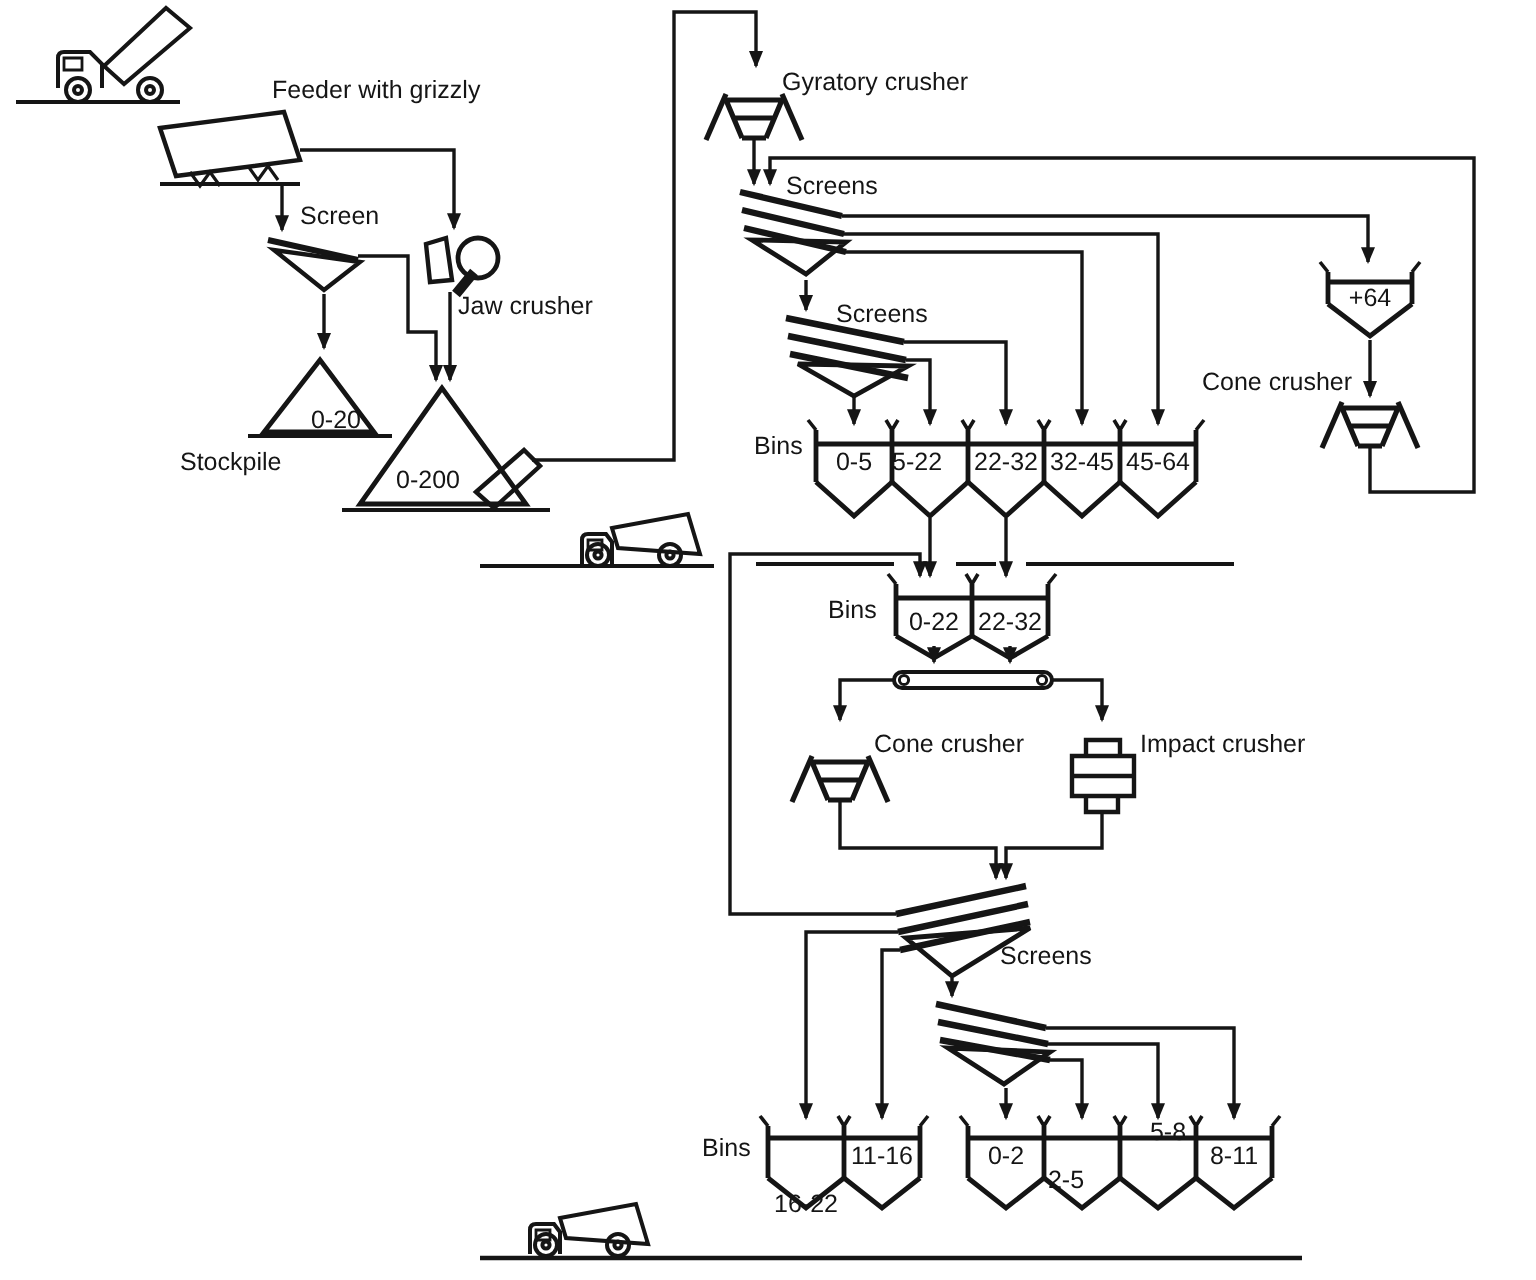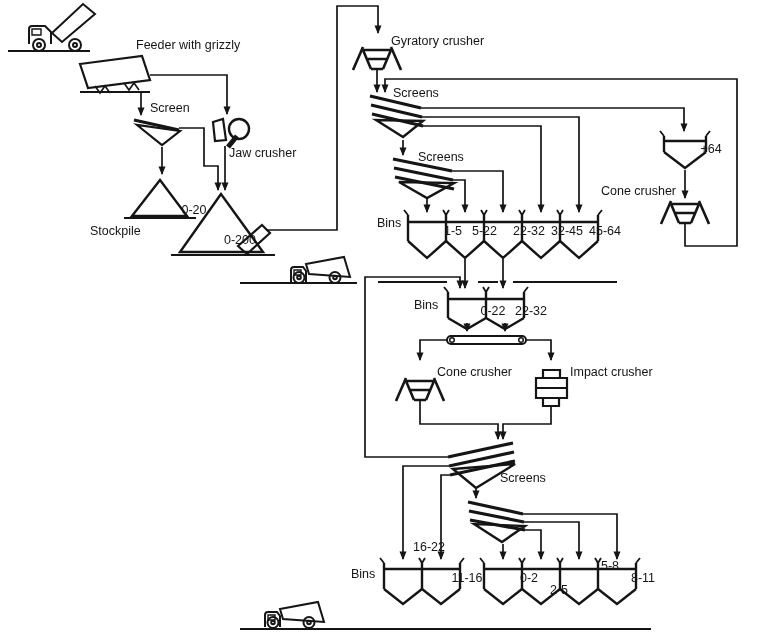--- a/index.html
+++ b/index.html
@@ -5,21 +5,21 @@
   html,body { margin:0; padding:0; background:#fff; }
   #app {
     position:relative; width:768px; height:640px; background:#ffffff;
     overflow:hidden; font-family:Liberation Sans, sans-serif;
   }
   #app svg { position:absolute; left:0; top:0; }
   .lbl {
     position:absolute; font-size:12.5px; line-height:1.1; color:#151515;
     white-space:nowrap;
   }
-  .ctr { text-align:center;padding-left:26px; }
+  .ctr { text-align:center; }
 </style>
 </head>
 <body>
 
 <div id="app">
 
 <svg width="768" height="640" viewBox="0 0 768 640" stroke="#151515" fill="none" stroke-linejoin="miter">
   <defs>
     <marker id="ah" viewBox="0 0 8 8" refX="7" refY="4" markerWidth="5.5" markerHeight="5" orient="auto">
       <path d="M0,0.7 L8,4 L0,7.3 Z" fill="#151515" stroke="none"></path>
@@ -186,36 +186,36 @@
 <div class="lbl" style="left:150px; top:102px;">Screen</div>
 <div class="lbl" style="left:229px; top:147px;">Jaw crusher</div>
 <div class="lbl" style="left:90px;  top:189px;margin-top:36px;">Stockpile</div>
 <div class="lbl ctr" style="left:148px; top:204px; width:40px;">0-20</div>
 <div class="lbl ctr" style="left:190px; top:234px; width:48px;">0-200</div>
 
 <div class="lbl" style="left:391px; top:35px;">Gyratory crusher</div>
 <div class="lbl" style="left:393px; top:87px;">Screens</div>
 <div class="lbl" style="left:418px; top:151px;">Screens</div>
 <div class="lbl" style="left:377px; top:217px;">Bins</div>
-<div class="lbl ctr" style="left:408px; top:225px; width:38px;">1-5</div>
+<div class="lbl ctr" style="left:408px; top:225px; width:38px;">0-5</div>
 <div class="lbl ctr" style="left:446px; top:225px; width:18px;">5-22</div>
 <div class="lbl ctr" style="left:484px; top:225px; width:38px;">22-32</div>
 <div class="lbl ctr" style="left:522px; top:225px; width:38px;">32-45</div>
 <div class="lbl ctr" style="left:560px; top:225px; width:38px;">45-64</div>
 <div class="lbl ctr" style="left:665px; top:143px; width:40px;">+64</div>
 <div class="lbl" style="left:601px; top:185px;">Cone crusher</div>
 
 <div class="lbl" style="left:414px; top:299px;">Bins</div>
 <div class="lbl ctr" style="left:448px; top:305px; width:38px;">0-22</div>
 <div class="lbl ctr" style="left:486px; top:305px; width:38px;">22-32</div>
 <div class="lbl" style="left:437px; top:366px;">Cone crusher</div>
 <div class="lbl" style="left:570px; top:366px;">Impact crusher</div>
 
 <div class="lbl" style="left:500px; top:472px;">Screens</div>
 <div class="lbl" style="left:351px; top:568px;">Bins</div>
-<div class="lbl ctr" style="left:384px; top:541px; width:38px;">16-22</div>
+<div class="lbl ctr" style="left:384px; top:596px; width:38px;">16-22</div>
 <div class="lbl ctr" style="left:422px; top:572px; width:38px;">11-16</div>
 <div class="lbl ctr" style="left:484px; top:572px; width:38px;">0-2</div>
 <div class="lbl ctr" style="left:522px; top:584px; width:22px;">2-5</div>
 <div class="lbl ctr" style="left:560px; top:560px; width:24px;margin-left:12px;">5-8</div>
 <div class="lbl ctr" style="left:598px; top:572px; width:38px;">8-11</div>
 
 </div>
 
 </body></html>

